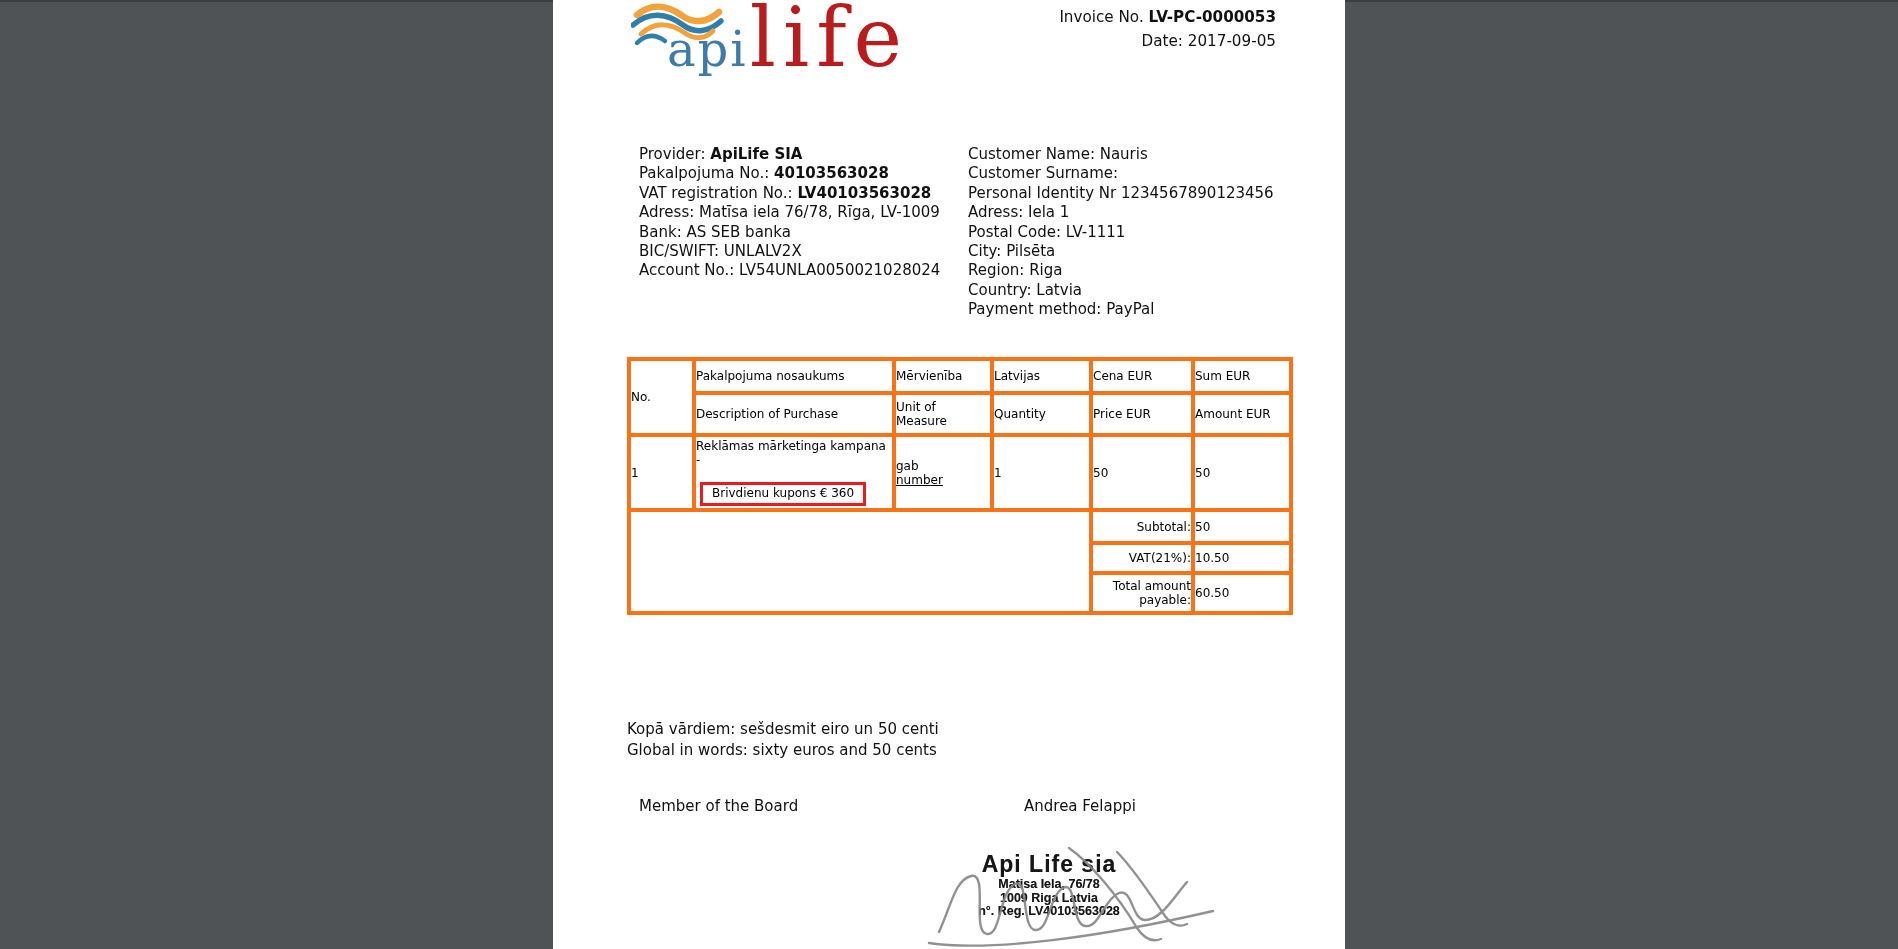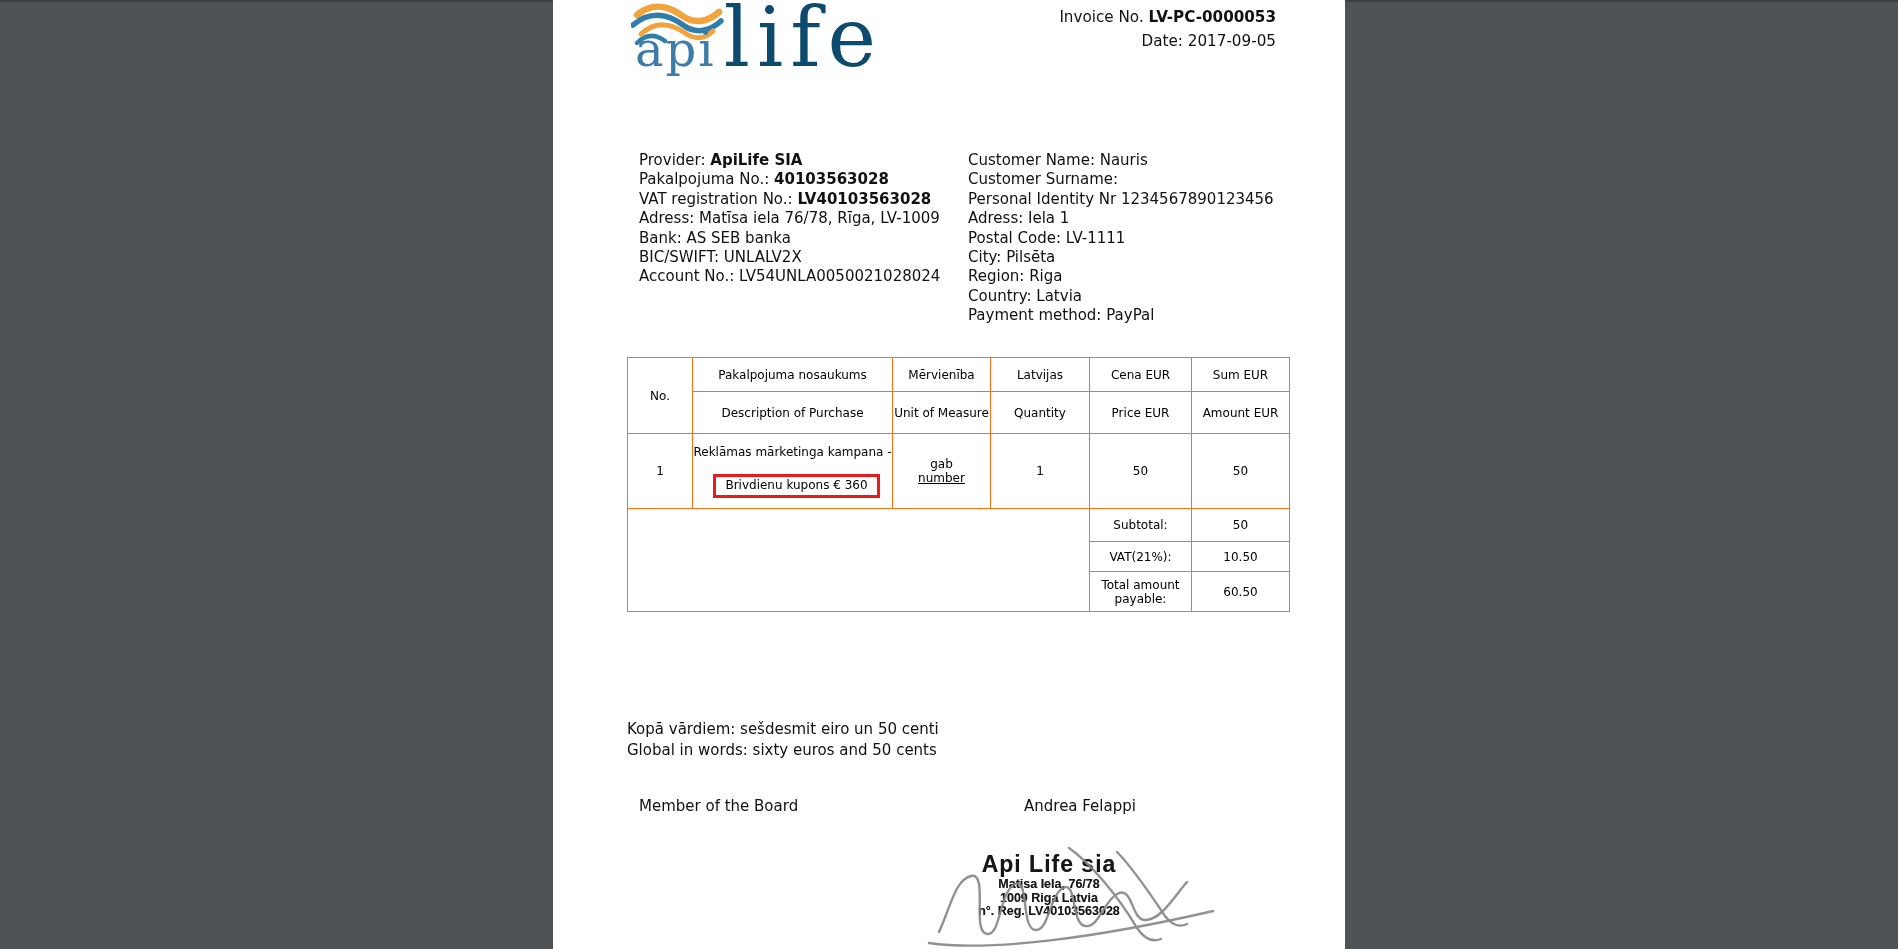--- a/index.html
+++ b/index.html
@@ -8,37 +8,37 @@
     background:#4f5356;
     font-family:"DejaVu Sans",sans-serif;color:#111;
   }
   .top-edge{position:absolute;left:0;top:0;width:100%;height:2px;background:#3a3e41;}
   .page{
     position:absolute;left:553px;top:0;width:792px;height:949px;
     background:#ffffff;
   }
   
   .logo{position:absolute;left:82px;top:0px;display:flex;align-items:baseline;}
-  .logo .api{font-family:"DejaVu Serif",serif;font-size:48px;line-height:76px;letter-spacing:2px;color:#3d7ca8;}
-  .logo .life{font-family:"DejaVu Serif",serif;font-size:82px;line-height:76px;letter-spacing:7px;color:#0c4a6e;margin-left:8px;}
+  .logo .api{font-family:"DejaVu Serif",serif;font-size:48px;line-height:76px;letter-spacing:2px;color:#3d7ca8;margin-left:32px;}
+  .logo .life{font-family:"DejaVu Serif",serif;font-size:82px;line-height:76px;letter-spacing:7px;color:#b91c1c;margin-left:2px;}
   .logo-waves{position:absolute;left:78px;top:2px;}
   
   .meta{position:absolute;top:6px;right:69px;text-align:right;font-size:15.2px;line-height:23.5px;}
   .meta b{font-weight:bold;text-align:right;}
   
-  .info{position:absolute;top:145px;font-size:15px;line-height:19.4px;white-space:nowrap;margin-top:6px;}
+  .info{position:absolute;top:145px;font-size:15px;line-height:19.4px;white-space:nowrap;}
   .info.provider{left:86px;}
   .info.customer{left:415px;}
   
   table.inv{
     position:absolute;left:74px;top:357px;width:662px;
     border-collapse:collapse;table-layout:fixed;
     font-size:12px;color:#000;
   }
-  table.inv td{border:1px solid #f97316;text-align:center;vertical-align:middle;padding:0;}
+  table.inv td{border:4px solid #f97316;vertical-align:middle;padding:0;}
   tr.h1{height:34px;}
   tr.h2{height:42px;}
   tr.item{height:75px;}
   tr.t1{height:33px;margin-top:32px;}
   tr.t2{height:30px;}
   tr.t3{height:40px;}
   td.desc{vertical-align:top;padding-top:6px;}
   td.unitc{vertical-align:top;padding-top:14px;}
   td.unitc .u2{text-decoration:underline;}
   .redbox{

